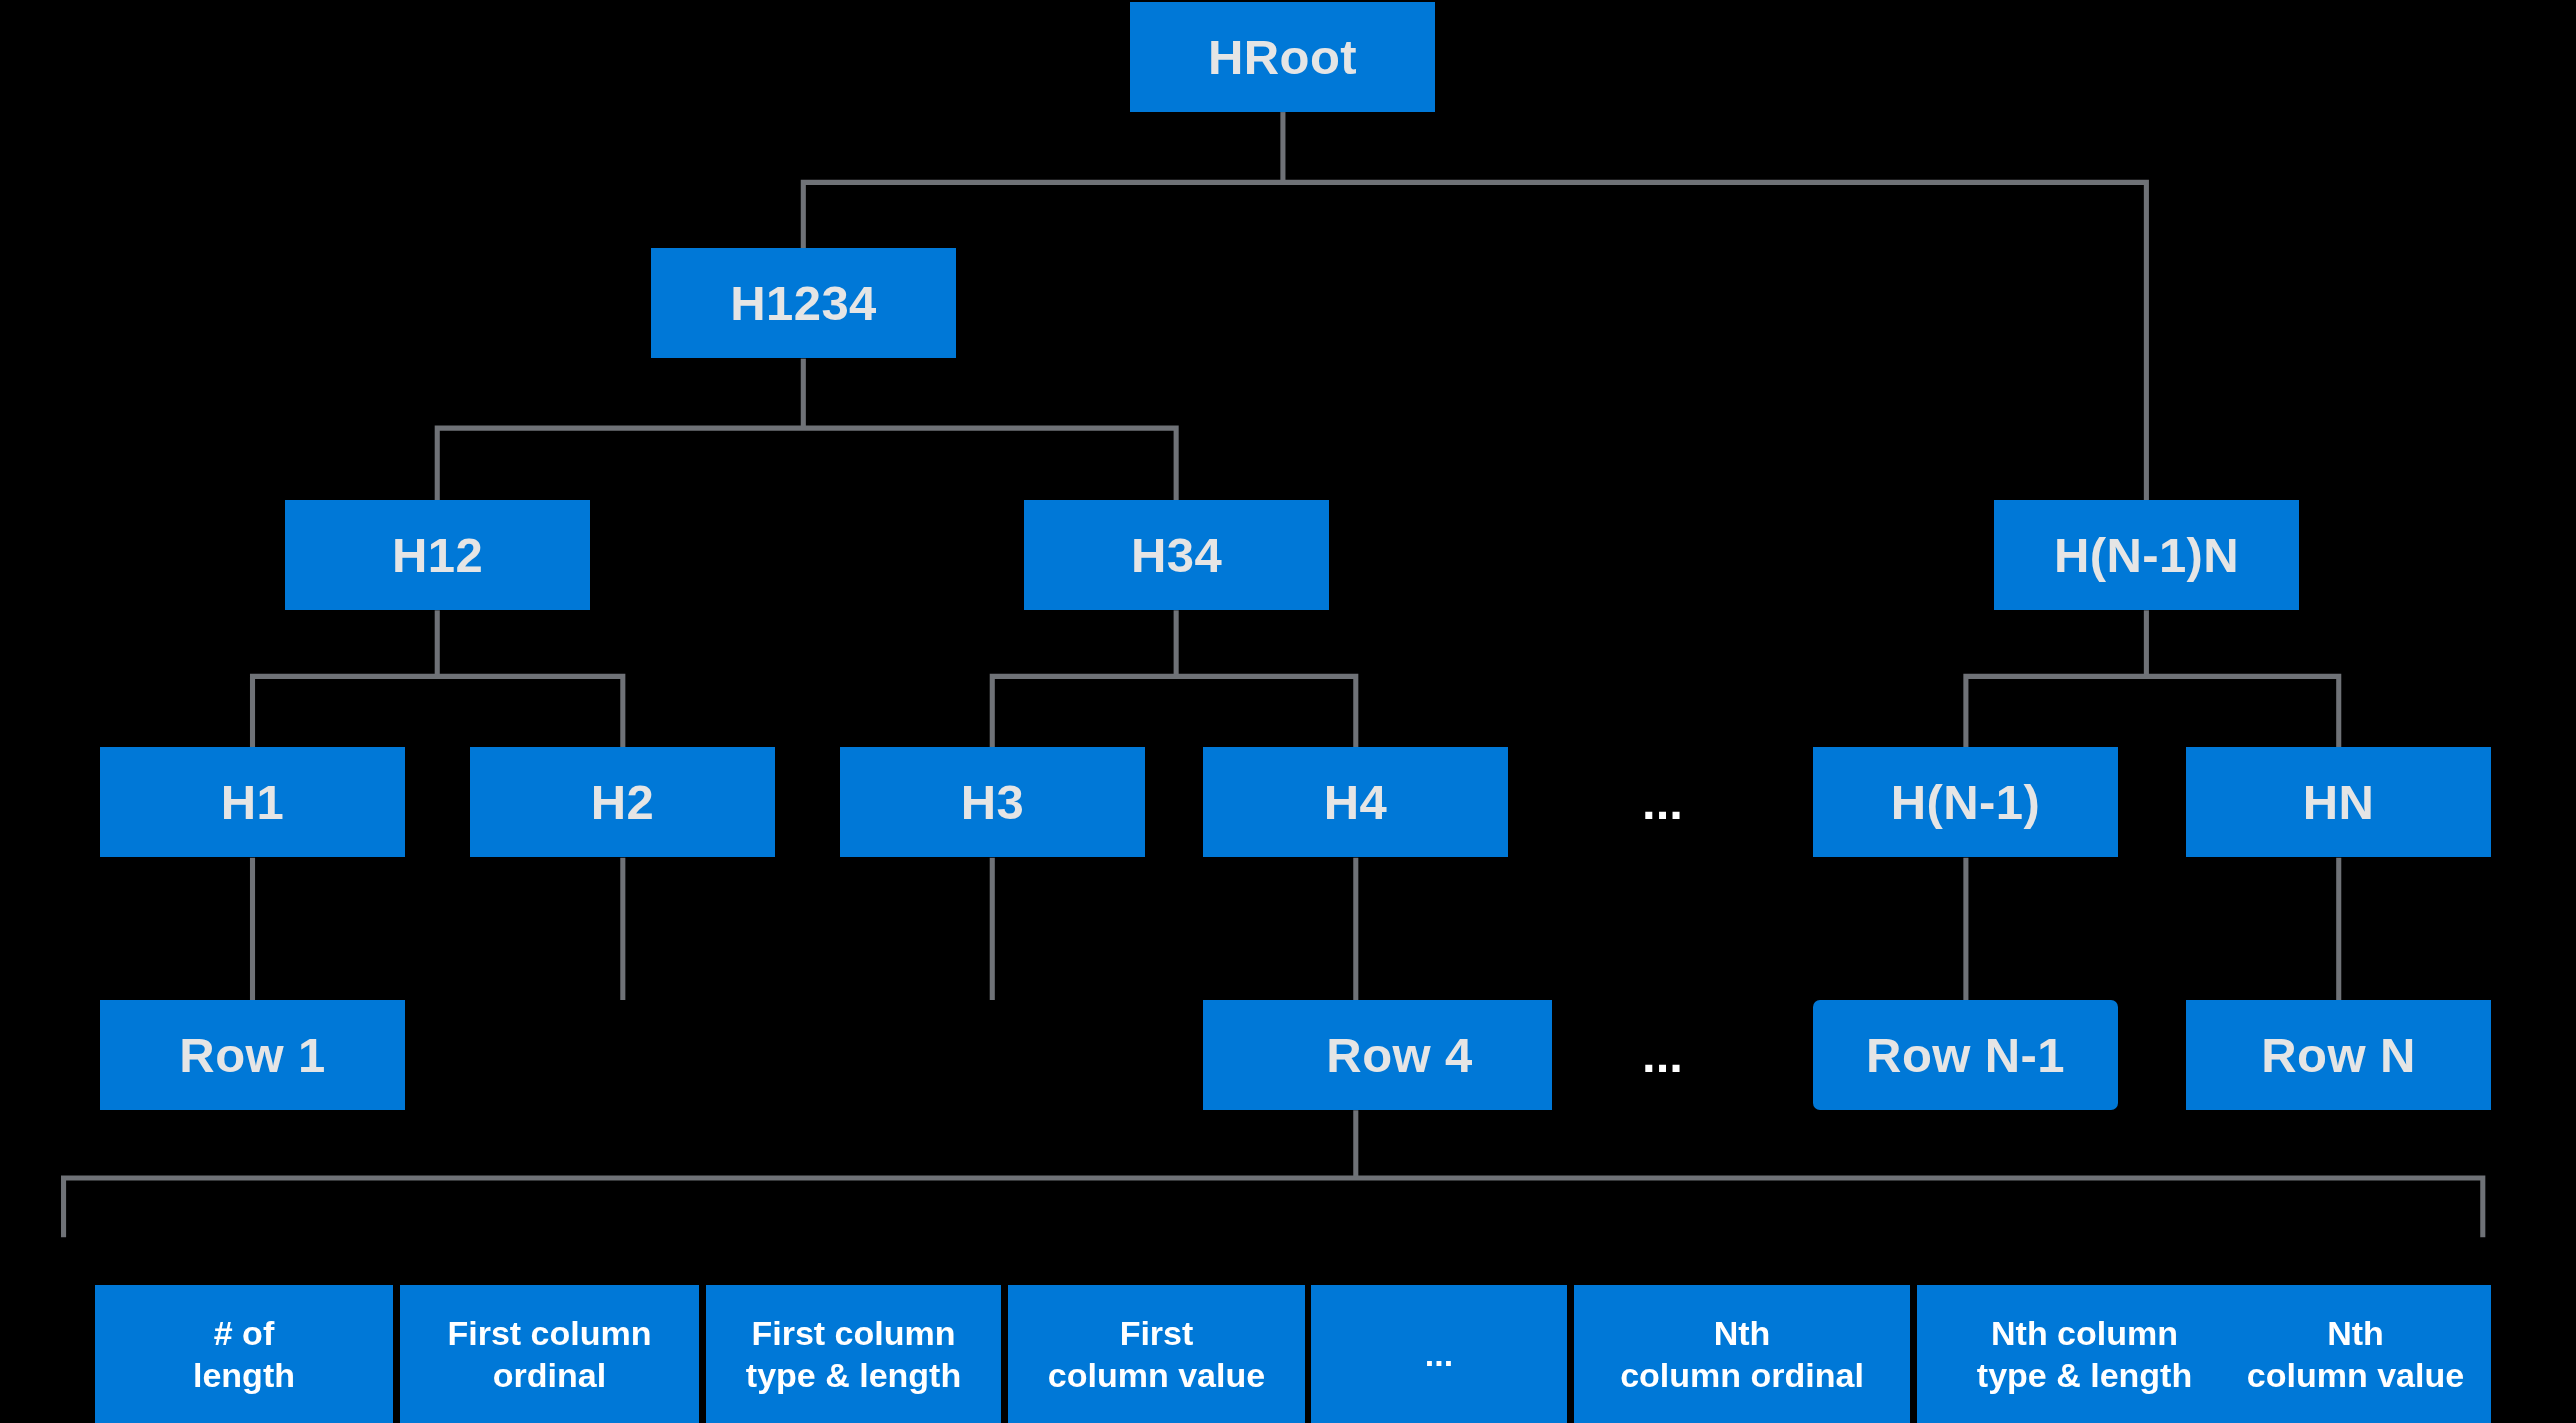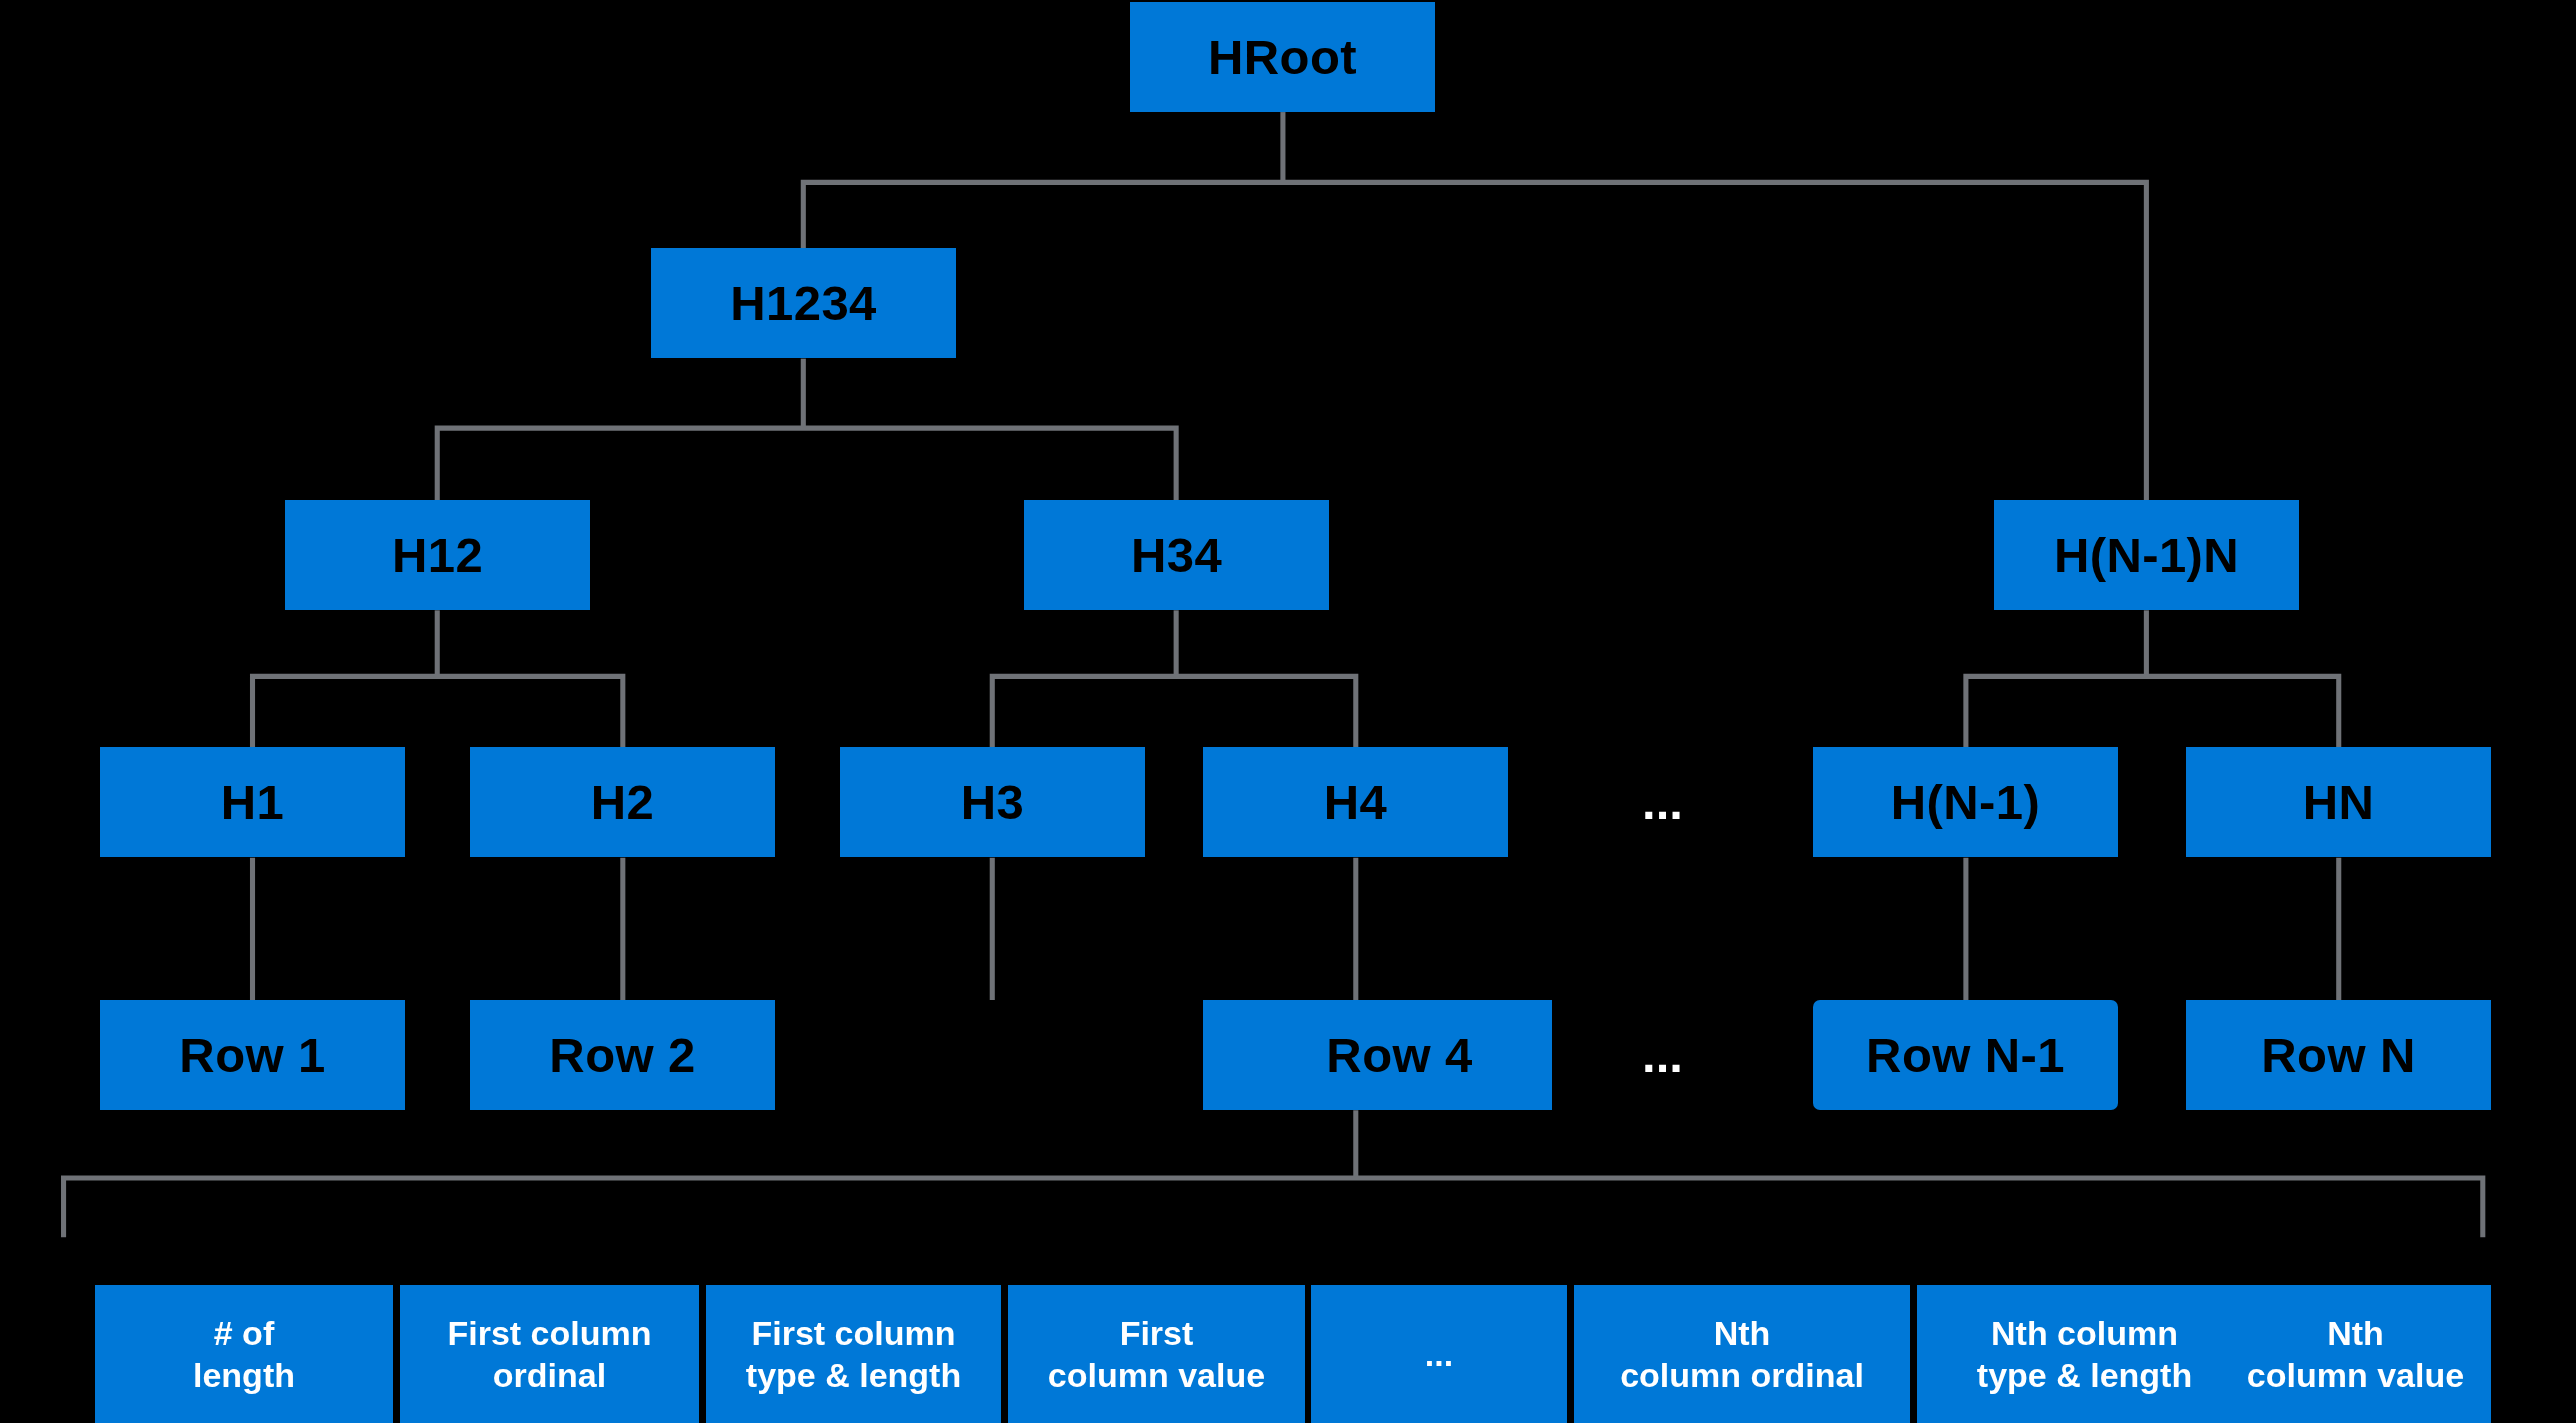--- a/index.html
+++ b/index.html
@@ -25,21 +25,21 @@
   .connectors path {
     fill: none;
     stroke: #6F7277;
     stroke-width: 6;
   }
   .node {
     position: absolute;
     width: 305px;
     height: 110px;
     background: #0078D7;
-    color: #000000;
+    color: #e5e5e5;
     display: flex;
     align-items: center;
     justify-content: center;
     font-size: 49px;
     font-weight: 600;
     letter-spacing: 0.4px;
     white-space: nowrap;
   }
   .ellipsis {
     position: absolute;
@@ -104,21 +104,20 @@
 
   <div class="node" style="left:100px; top:747px;">H1</div>
   <div class="node" style="left:470px; top:747px;">H2</div>
   <div class="node" style="left:840px; top:747px;">H3</div>
   <div class="node" style="left:1203px; top:747px;">H4</div>
   <div class="ellipsis" style="left:1603px; top:747px;">...</div>
   <div class="node" style="left:1813px; top:747px;">H(N-1)</div>
   <div class="node" style="left:2186px; top:747px;">HN</div>
 
   <div class="node" style="left:100px; top:1000px;">Row 1</div>
-  <div class="node" style="left:470px; top:1000px;">Row 2</div>
   <div class="node" style="left:1203px; top:1000px;padding-left:44px;">Row 4</div>
   <div class="ellipsis" style="left:1603px; top:1000px;">...</div>
   <div class="node" style="left:1813px; top:1000px;border-radius:7px;">Row N-1</div>
   <div class="node" style="left:2186px; top:1000px;">Row N</div>
 
   <div class="cell" style="left:95px;  width:298px;"># of
 length</div>
   <div class="cell" style="left:400px;  width:299px;">First column
 ordinal</div>
   <div class="cell" style="left:706px;  width:295px;">First column

